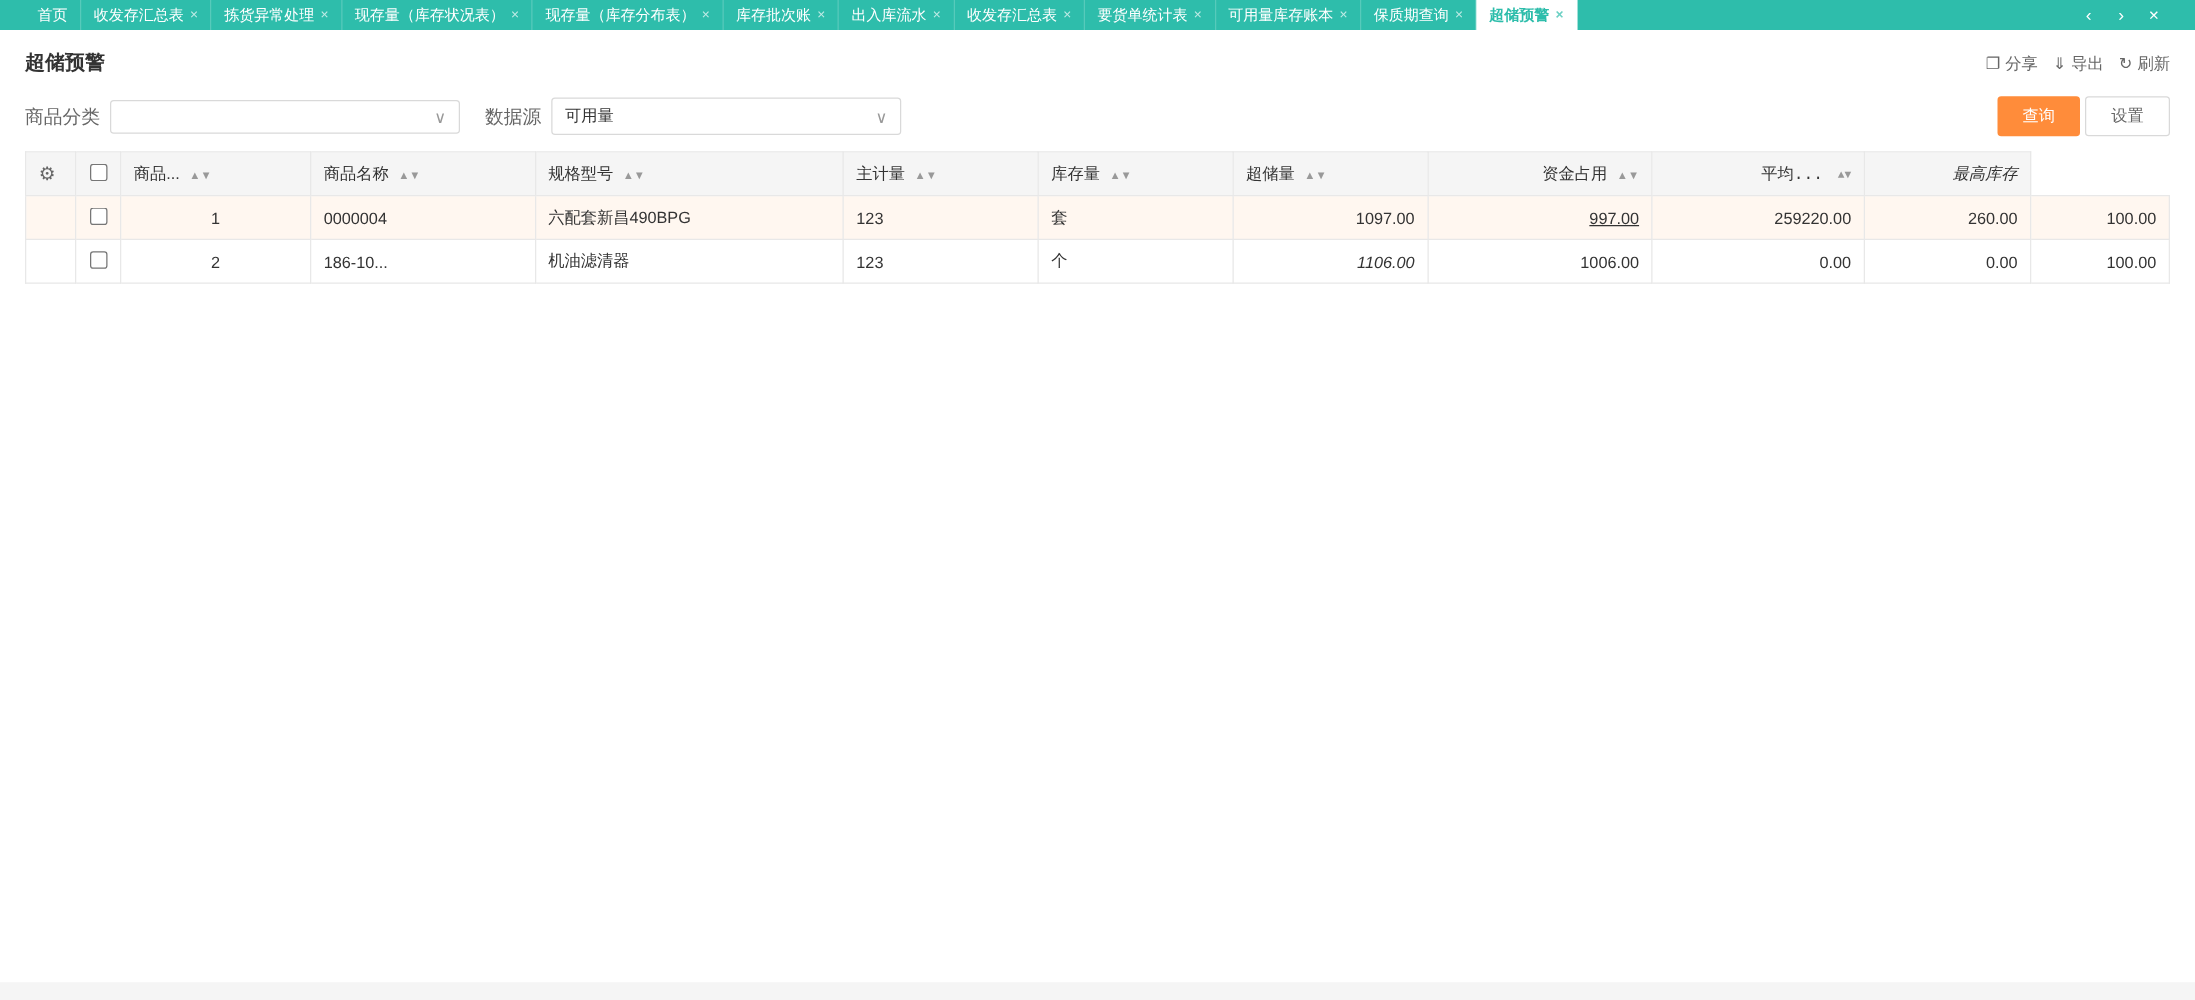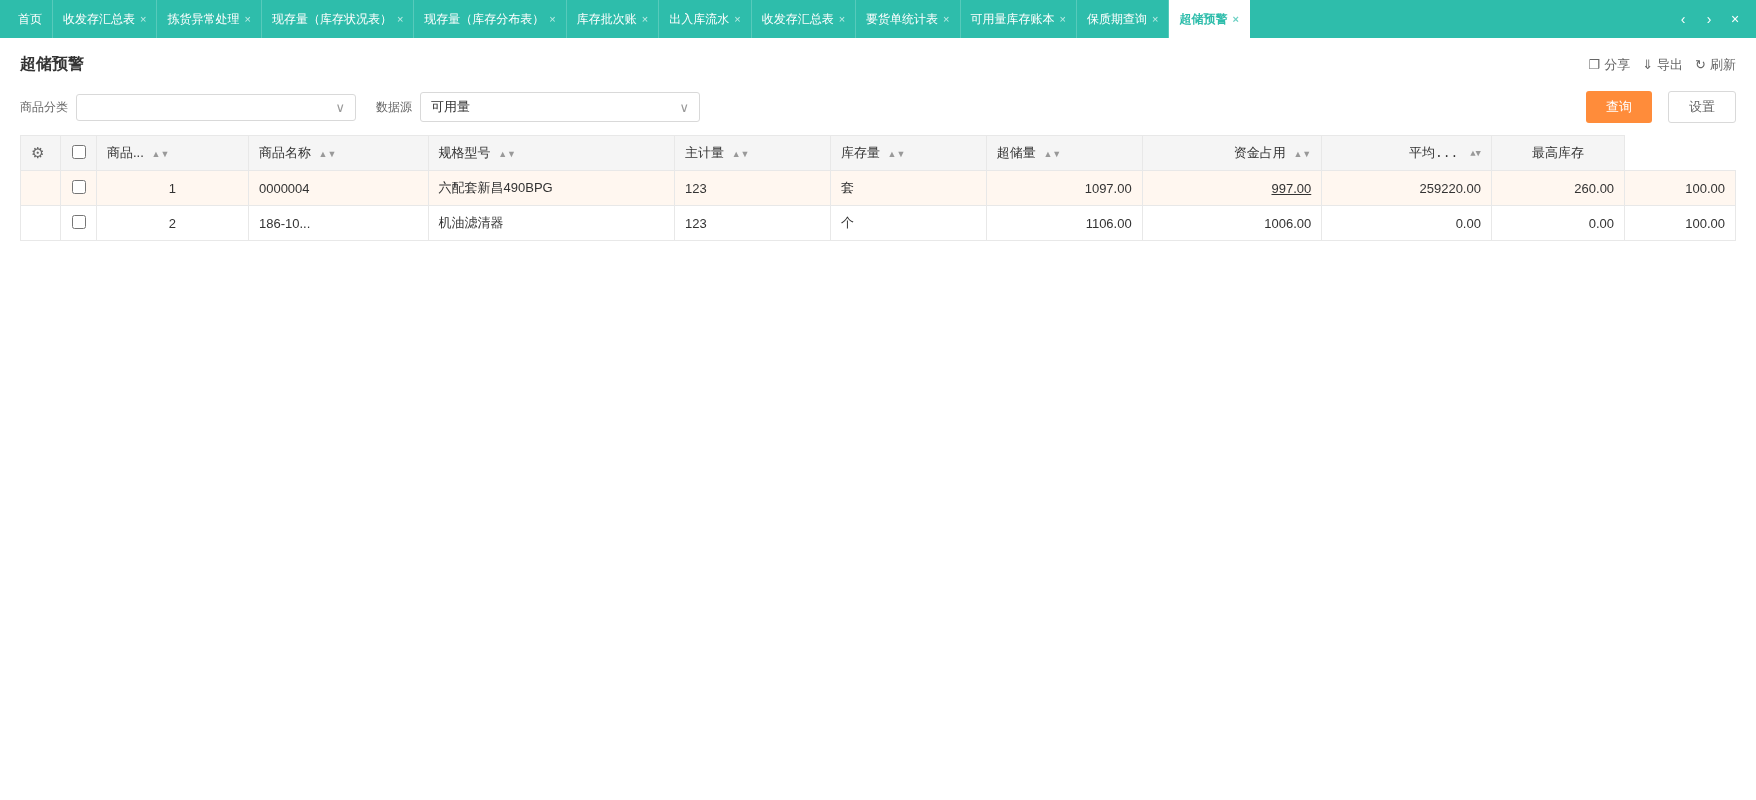--- a/index.html
+++ b/index.html
@@ -3,22 +3,22 @@
   <meta charset="utf-8">
   <style>
     * { box-sizing: border-box; margin: 0; padding: 0; }
     body { font-family: 'Microsoft YaHei', Arial, sans-serif; font-size: 13px; background: #f5f5f5; color: #333; }
 
     
     .top-nav {
       display: flex;
       align-items: center;
       background: #2ebdab;
-      height: 38px;
-      padding: 0 8px;
+      height: 24px;
+      padding: 0 20px;
       overflow: hidden;
     }
     .nav-tab {
       display: flex;
       align-items: center;
       padding: 0 10px;
       height: 38px;
       color: #fff;
       font-size: 12px;
       white-space: nowrap;
@@ -90,21 +90,21 @@
       gap: 20px;
       margin-bottom: 12px;
     }
     .filter-item {
       display: flex;
       align-items: center;
       gap: 8px;
     }
     .filter-label {
       color: #666;
-      font-size: 12px;
+      font-size: 15px;
       white-space: nowrap;
     }
     .filter-select {
       display: flex;
       align-items: center;
       border: 1px solid #d9d9d9;
       border-radius: 3px;
       padding: 5px 10px;
       background: #fff;
       cursor: pointer;
@@ -131,21 +131,21 @@
       color: #666;
       border: 1px solid #d9d9d9;
       border-radius: 3px;
       cursor: pointer;
       font-size: 13px;
     }
 
     .filter-actions {
       margin-left: auto;
       display: flex;
-      gap: 16px;
+      gap: 4px;
     }
 
     
     .data-table {
       width: 100%;
       border-collapse: collapse;
       font-size: 13px;
     }
     .data-table th {
       background: #f5f5f5;
@@ -315,21 +315,21 @@
           <span class="sort-icon">▲▼</span>
         </th>
         <th style="text-align:right;">
           <span>资金占用</span>
           <span class="sort-icon">▲▼</span>
         </th>
         <th style="text-align:right;font-family:Liberation Mono, monospace;">
           <span>平均...</span>
           <span class="sort-icon">▲▼</span>
         </th>
-        <th style="text-align:center;">
+        <th style="text-align:right;font-style:italic;">
           <span>最高库存</span>
         </th>
       </tr>
     </thead>
     <tbody id="table-body">
     <tr class="row-odd">
       <td class="settings-col"></td>
       <td style="text-align:center;">
         <input type="checkbox" style="">
       </td>
@@ -347,21 +347,21 @@
         <tr class="row-even">
       <td class="settings-col"></td>
       <td style="text-align:center;">
         <input type="checkbox" style="">
       </td>
       <td class="row-num">2</td>
       <td>186-10...</td>
       <td>机油滤清器</td>
       <td>123</td>
       <td>个</td>
-      <td style="text-align:right;">1106.00</td>
+      <td style="text-align:right;font-style:italic;">1106.00</td>
       <td style="text-align:right;">1006.00</td>
       <td style="text-align:right;">0.00</td>
       <td style="text-align:right;">0.00</td>
       <td style="text-align:right;">100.00</td>
     </tr>
       </tbody>
   </table>
 
 </div>
 

